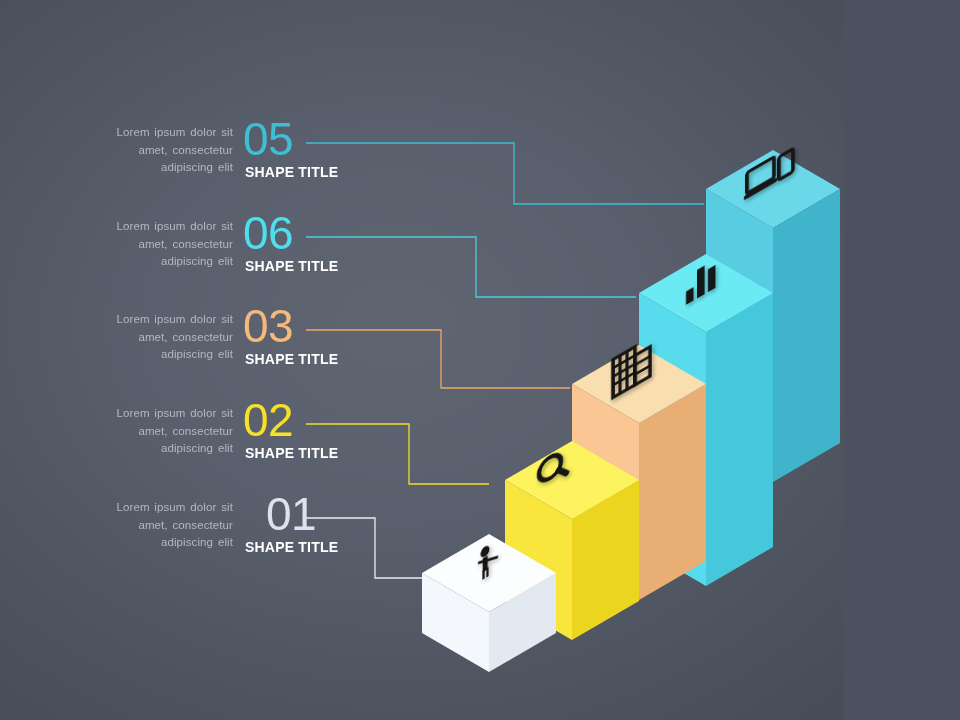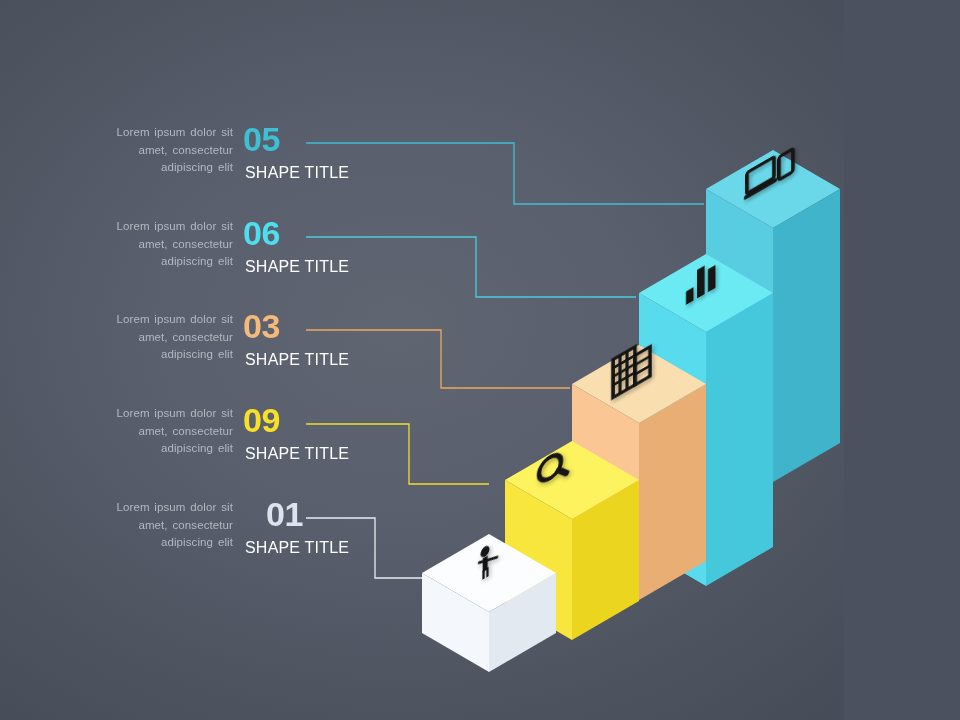--- a/index.html
+++ b/index.html
@@ -26,29 +26,29 @@
     width:150px;
     text-align:right;
     font-size:11.5px;
     line-height:17.5px;
     color:#b3b8c2;
     letter-spacing:0.1px;
     word-spacing:1.5px;
   }
   .row .num {
     position:absolute; left:243px; top:-7px;
-    font-size:34px;
-    font-weight:bold;
+    font-size:46px;
+    font-weight:normal;
     letter-spacing:-0.5px;
     line-height:44px;
   }
   .row .shape {
     position:absolute; left:245px; top:40px;
-    font-size:16px;
-    font-weight:normal;
+    font-size:14px;
+    font-weight:bold;
     color:#ffffff;
     letter-spacing:0.2px;
   }
 
   
   #connectors { position:absolute; left:0; top:0; width:960px; height:720px; }
 
   
   #bars { position:absolute; left:0; top:0; width:960px; height:720px; }
 </style>
@@ -166,21 +166,21 @@
   </div>
 
   <div class="row" style="top:311px;">
     <div class="desc">Lorem ipsum dolor sit amet, consectetur adipiscing elit</div>
     <div class="num" style="color:#f5b97c;">03</div>
     <div class="shape">SHAPE TITLE</div>
   </div>
 
   <div class="row" style="top:405px;">
     <div class="desc">Lorem ipsum dolor sit amet, consectetur adipiscing elit</div>
-    <div class="num" style="color:#f7e027;">09</div>
+    <div class="num" style="color:#f7e027;">02</div>
     <div class="shape">SHAPE TITLE</div>
   </div>
 
   <div class="row" style="top:499px;">
     <div class="desc">Lorem ipsum dolor sit amet, consectetur adipiscing elit</div>
     <div class="num" style="color:#dde3ec;margin-left:23px;">01</div>
     <div class="shape">SHAPE TITLE</div>
   </div>
 
 </div>

